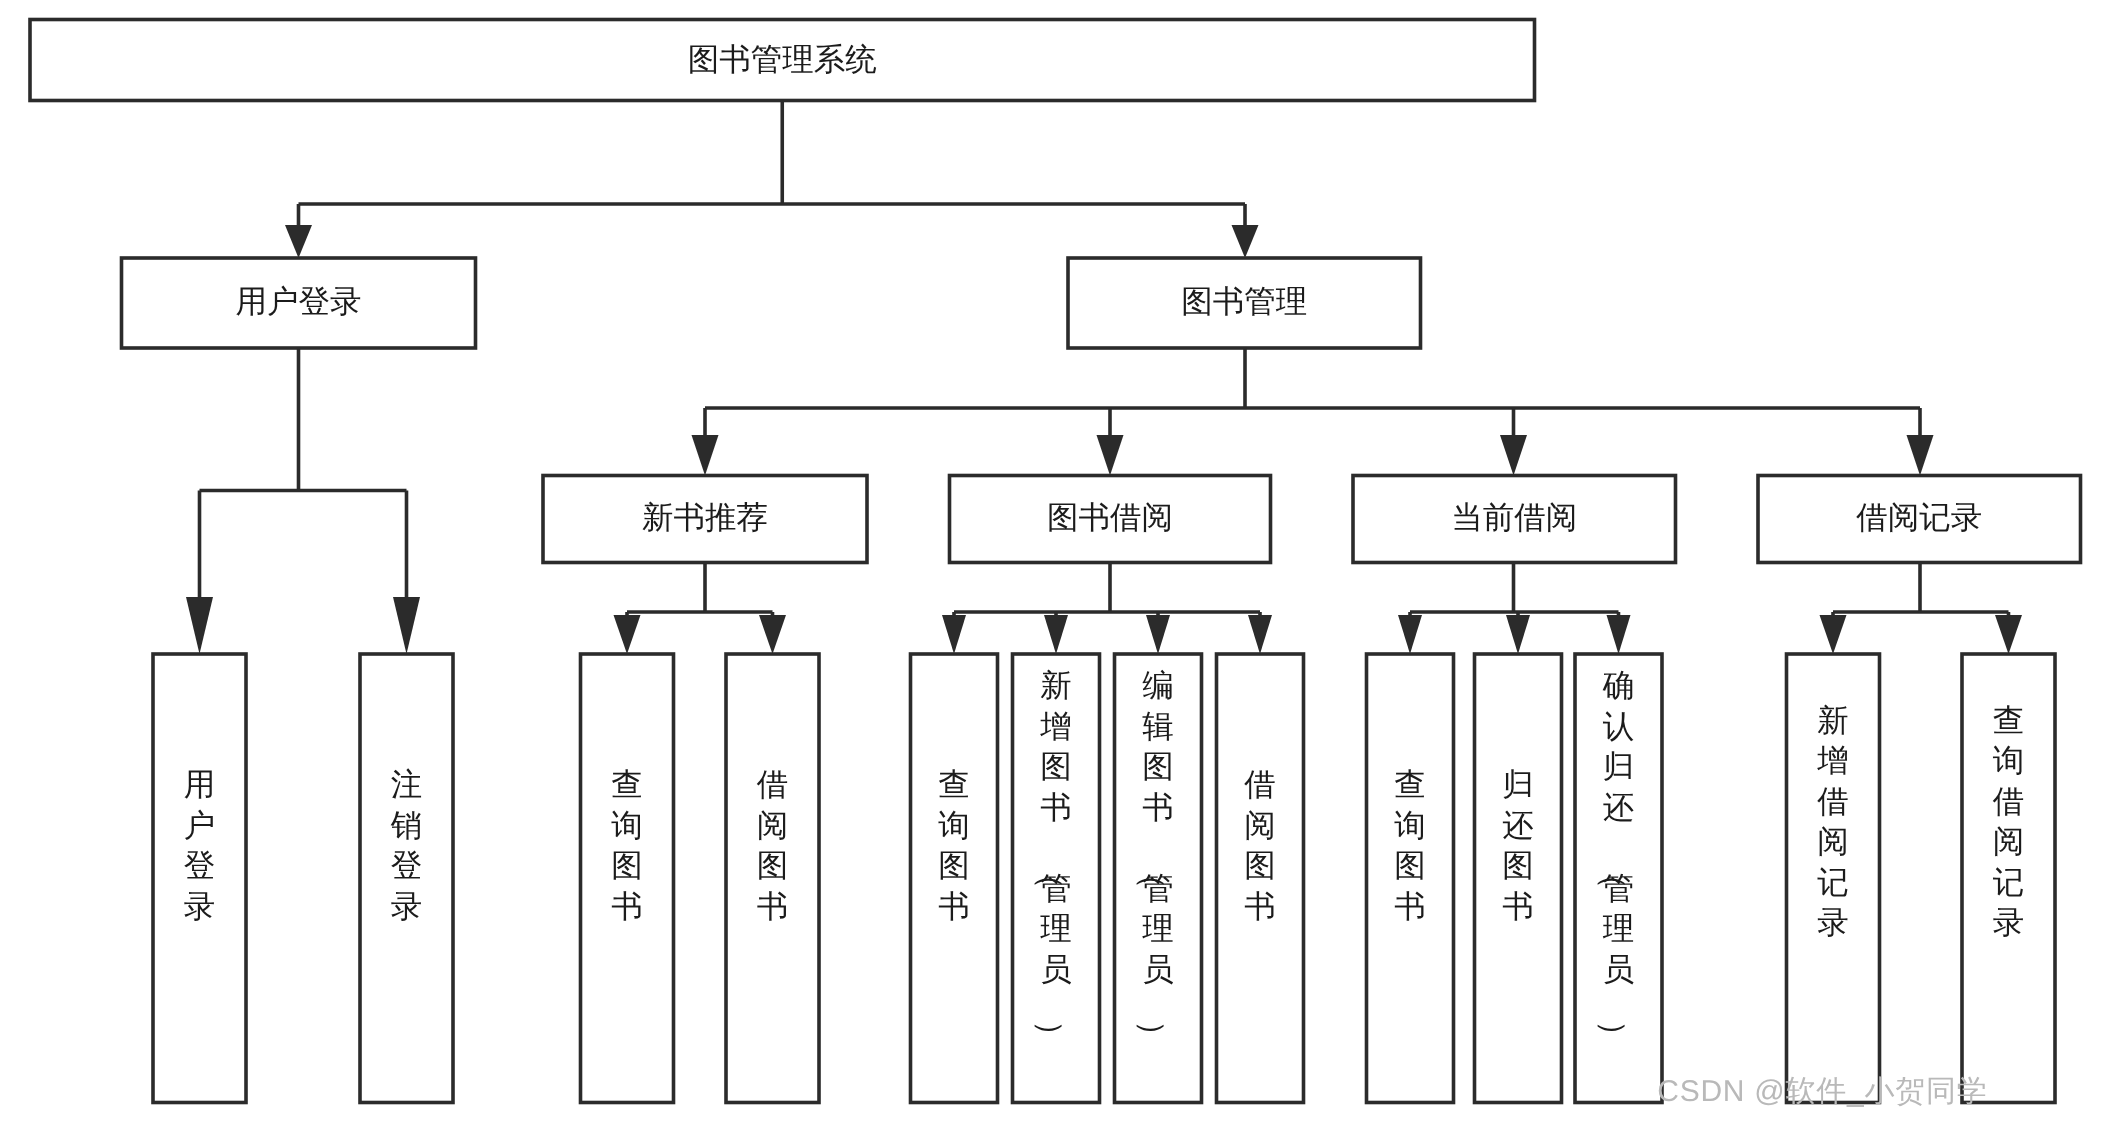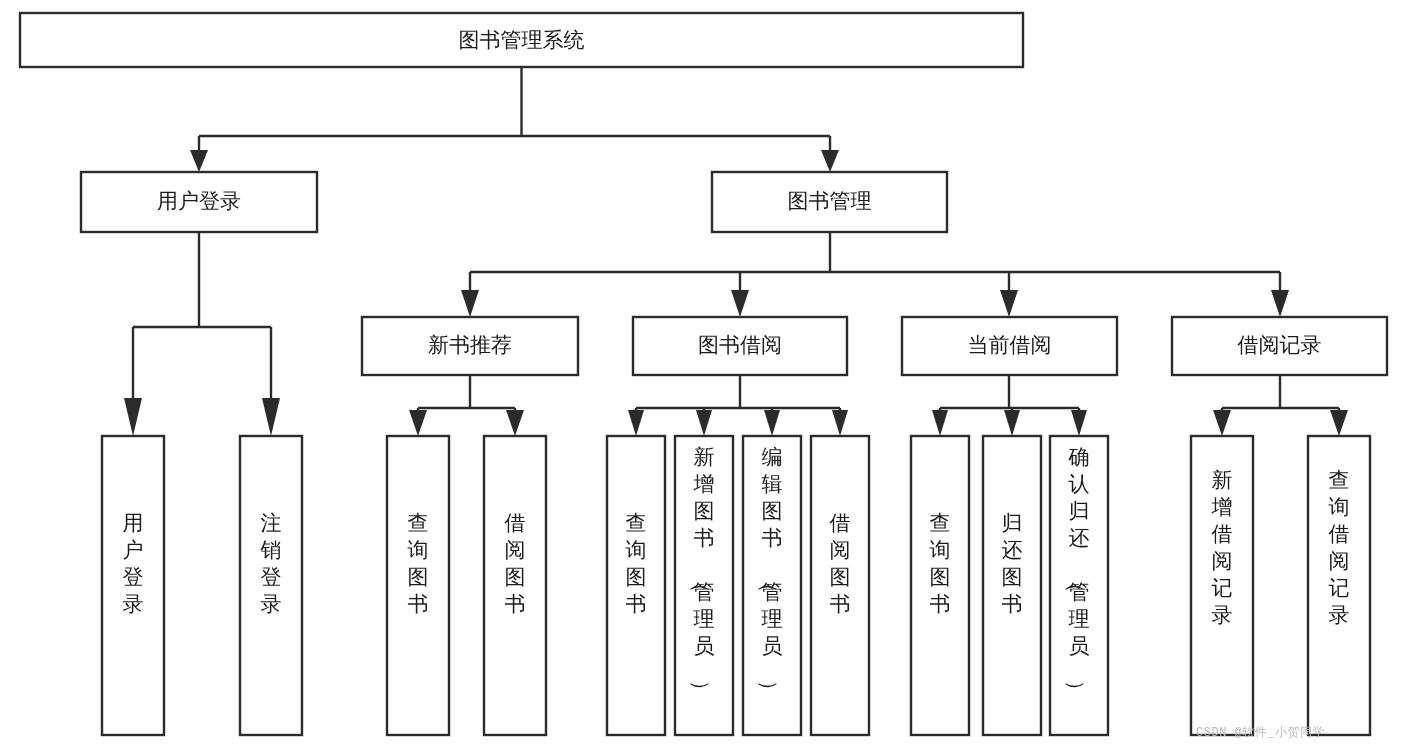--- a/index.html
+++ b/index.html
@@ -51,22 +51,22 @@
     fill: none;
   }
   .arrow-head {
     fill: #2b2b2b;
     stroke: none;
   }
   .watermark {
     position: absolute;
     right: 14px;
     bottom: 6px;
-    font-family: Liberation Mono, monospace;
-    font-size: 12px;
+    font-family: Liberation Sans, sans-serif;
+    font-size: 20px;
     color: #b9b9b9;
     letter-spacing: 0.5px;
     white-space: nowrap;
     user-select: none;
   }
 </style>
 </head>
 <body>
 
 <div id="diagram-root">

